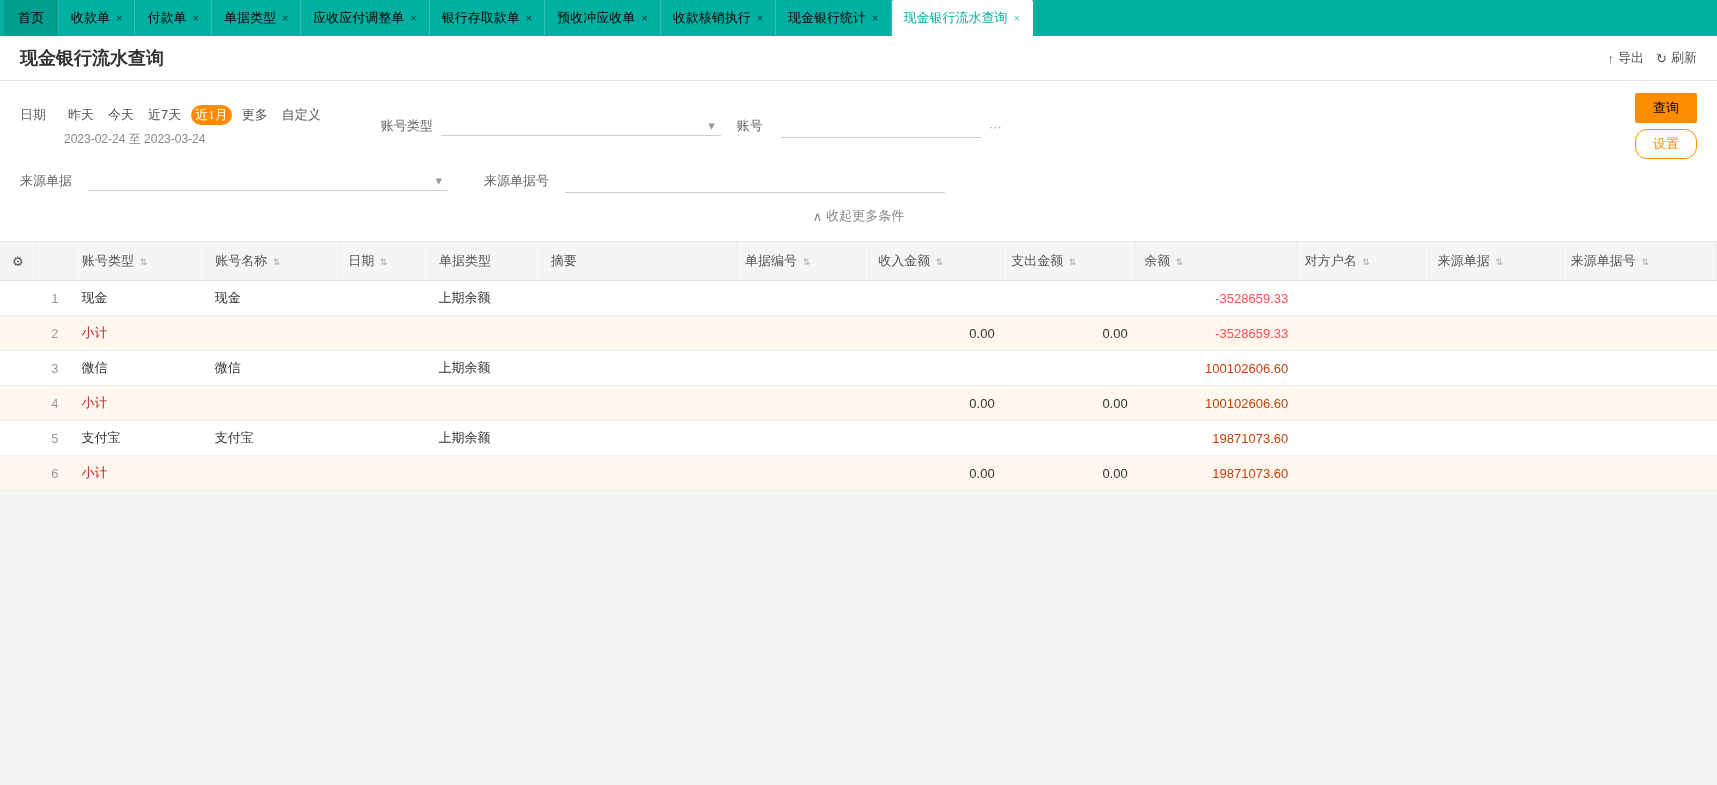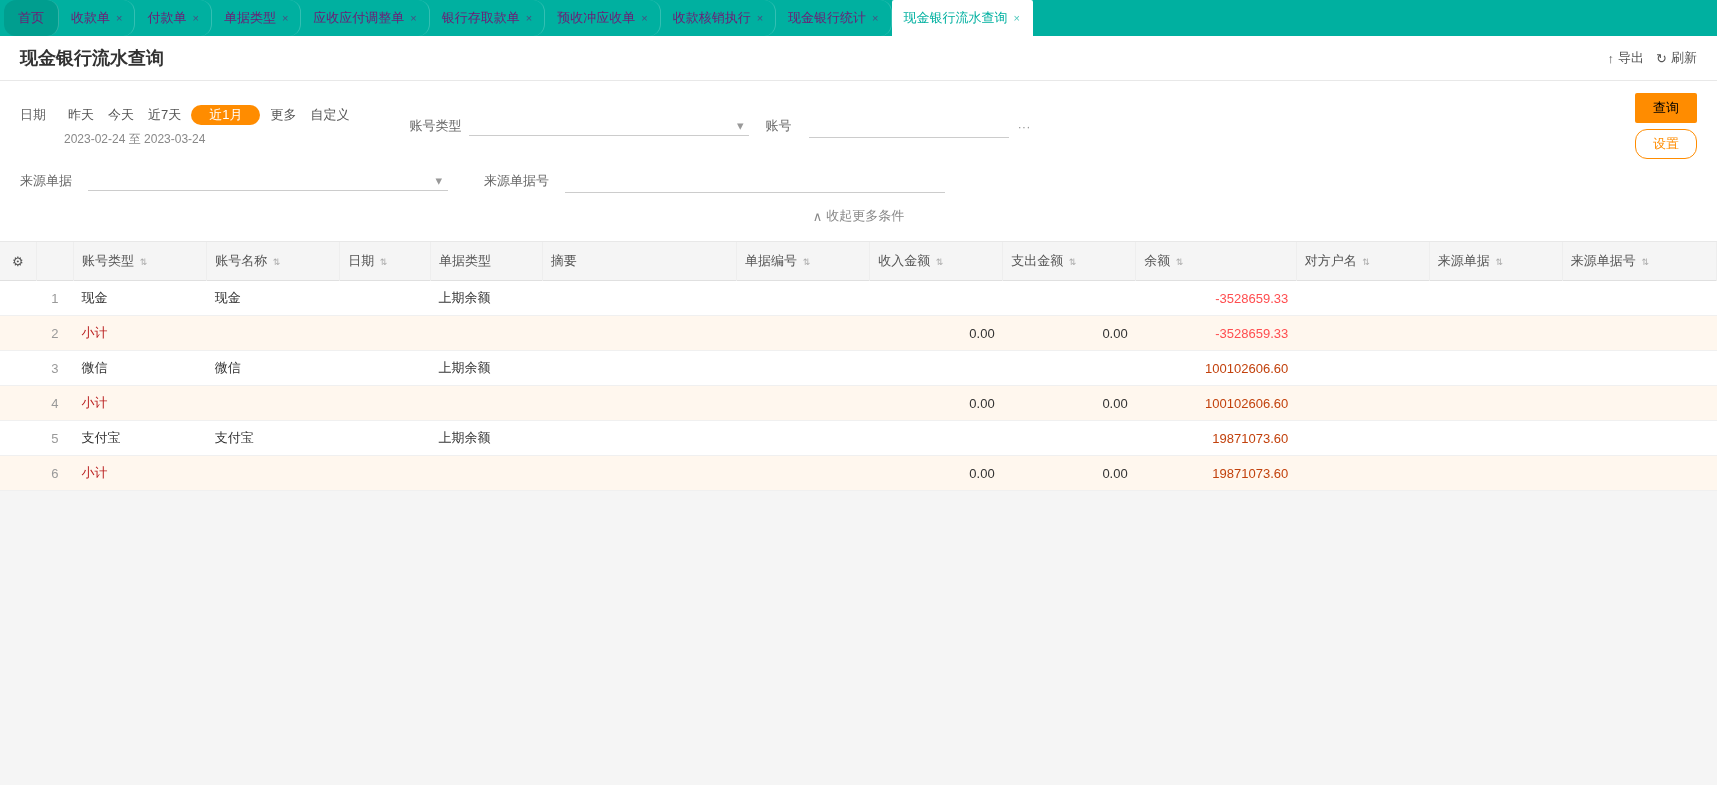--- a/index.html
+++ b/index.html
@@ -12,26 +12,25 @@
       align-items: center;
       height: 36px;
       padding: 0 4px;
       overflow: hidden;
     }
     .nav-tab {
       display: inline-flex;
       align-items: center;
       padding: 0 12px;
       height: 36px;
-      color: #701a75;
+      color: #000000;
       font-size: 13px;
       white-space: nowrap;
       cursor: pointer;
       border-right: 1px solid rgba(255,255,255,0.2);
-      border-radius: 12px;
     }
     .nav-tab:first-child {
       padding: 0 14px;
       background: rgba(0,0,0,0.1);
     }
     .nav-tab.active {
       background: #fff;
       color: #00b0a0;
       border-radius: 2px 2px 0 0;
     }
@@ -93,21 +92,22 @@
     }
     .date-shortcut {
       color: #555;
       cursor: pointer;
       padding: 1px 4px;
     }
     .date-shortcut.active {
       background: #ff8c00;
       color: #fff;
       border-radius: 10px;
-      padding: 1px 18px;
+      padding: 1px 4px;
+      font-family: Liberation Serif, serif;
     }
     .date-range {
       color: #888;
       font-size: 12px;
       margin-top: 2px;
     }
     .filter-select {
       display: flex;
       align-items: center;
       border-bottom: 1px solid #ccc;

